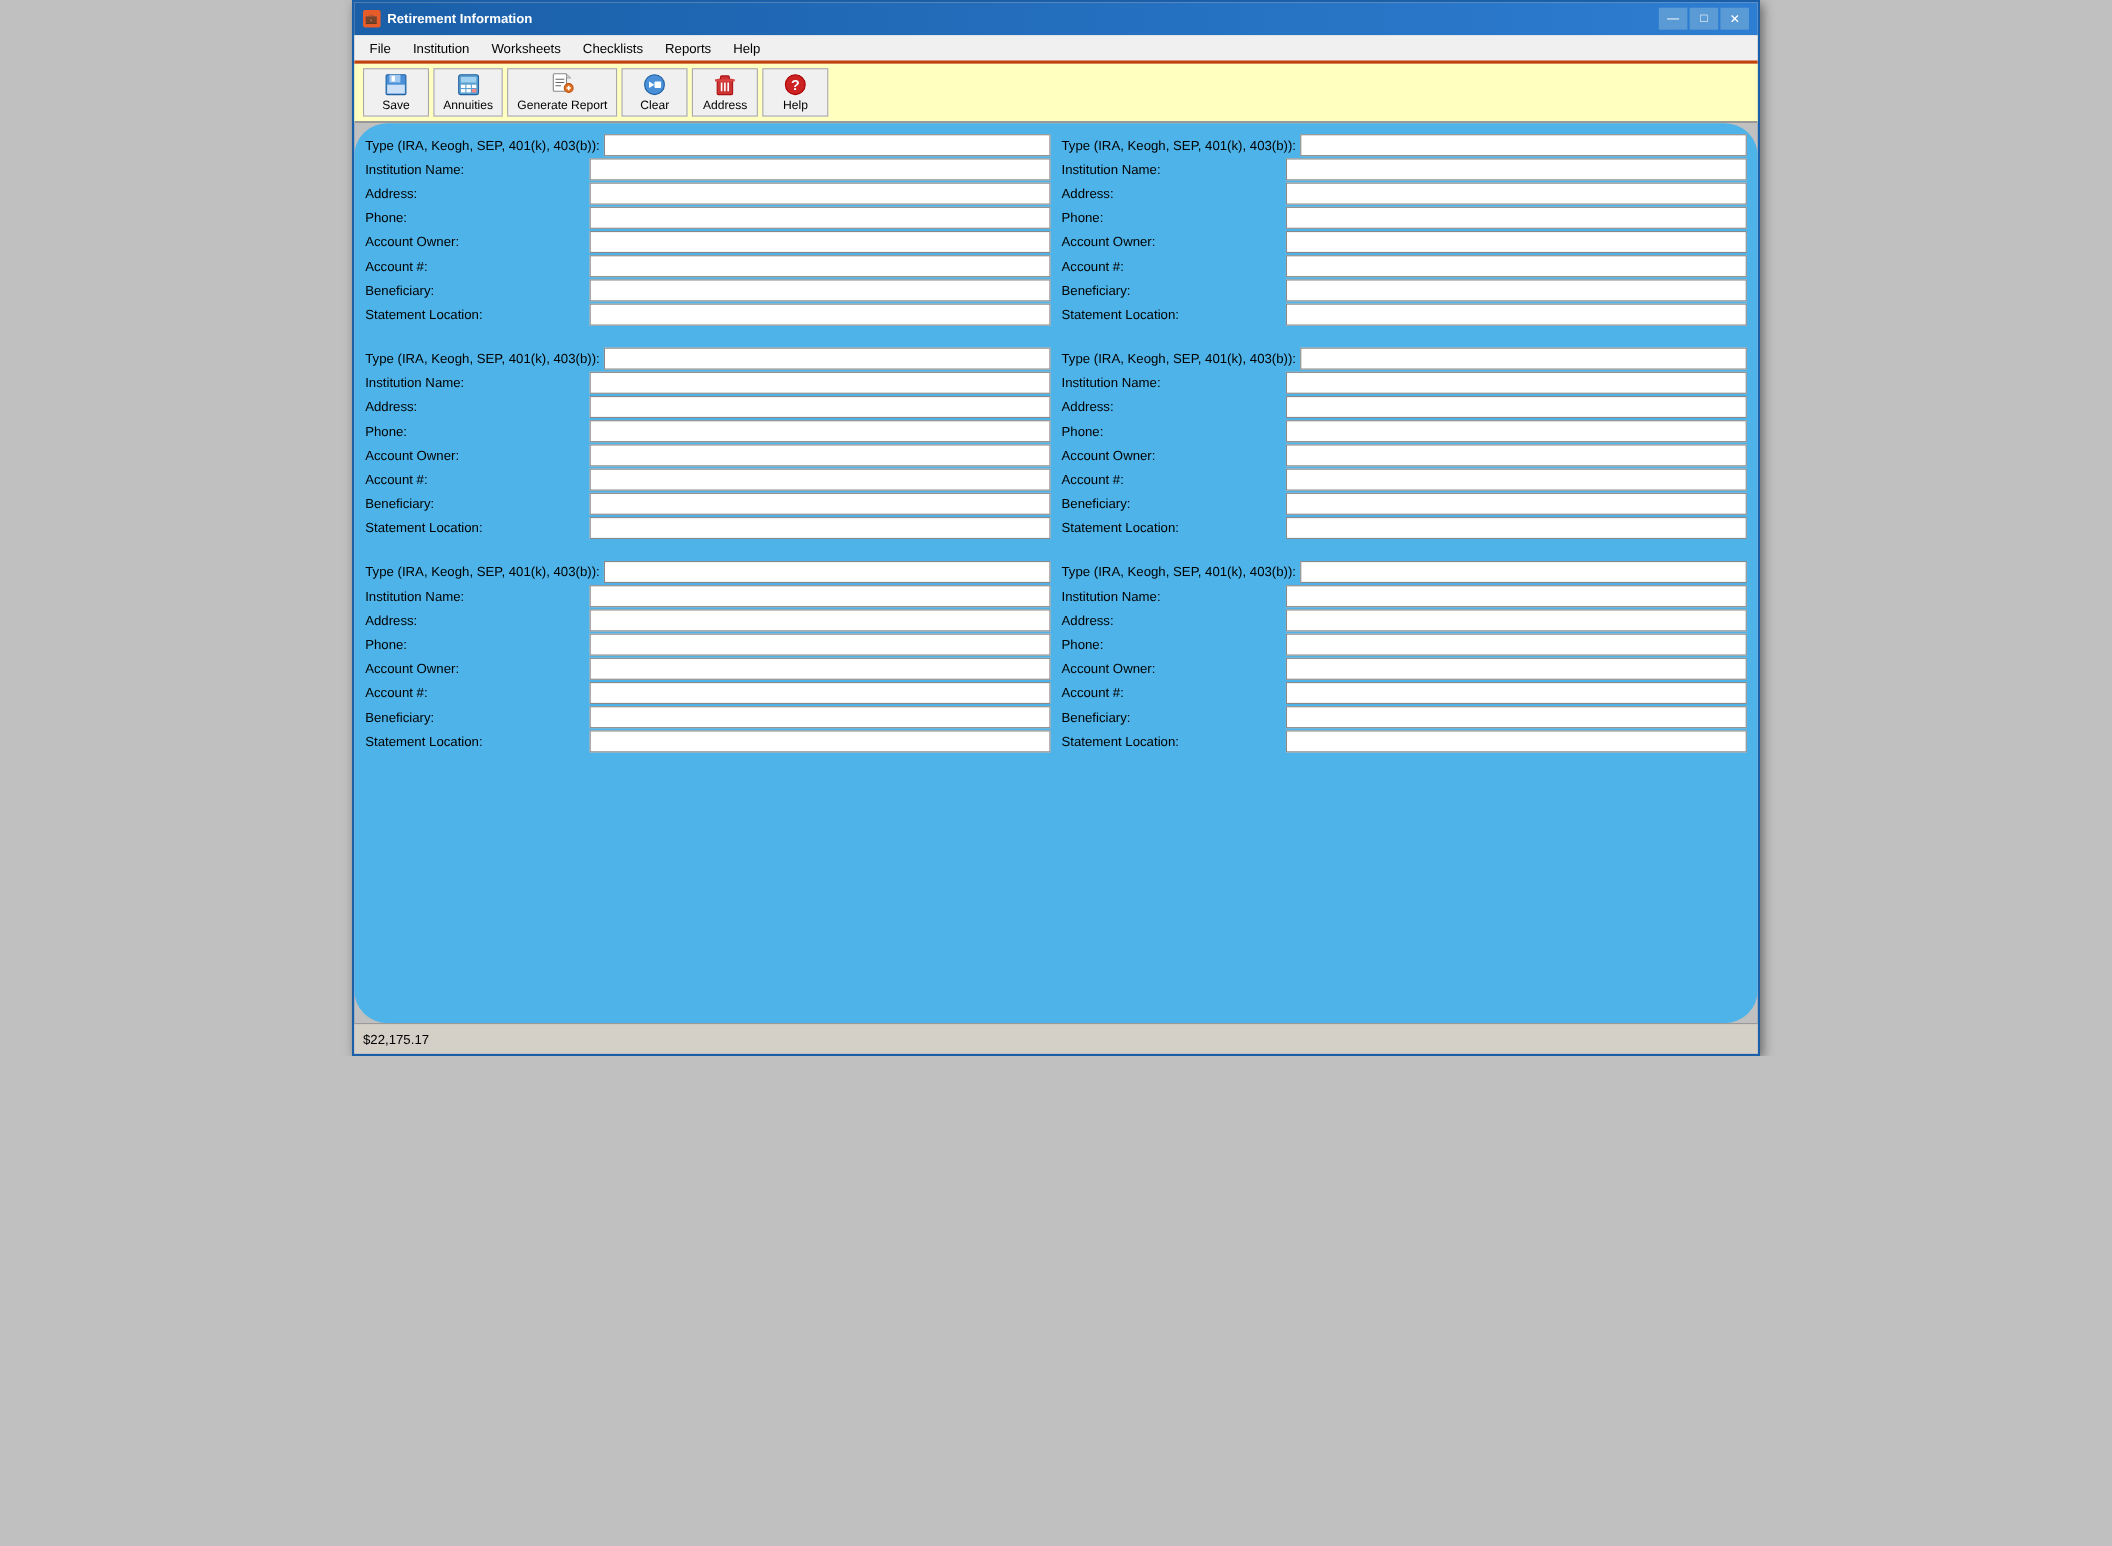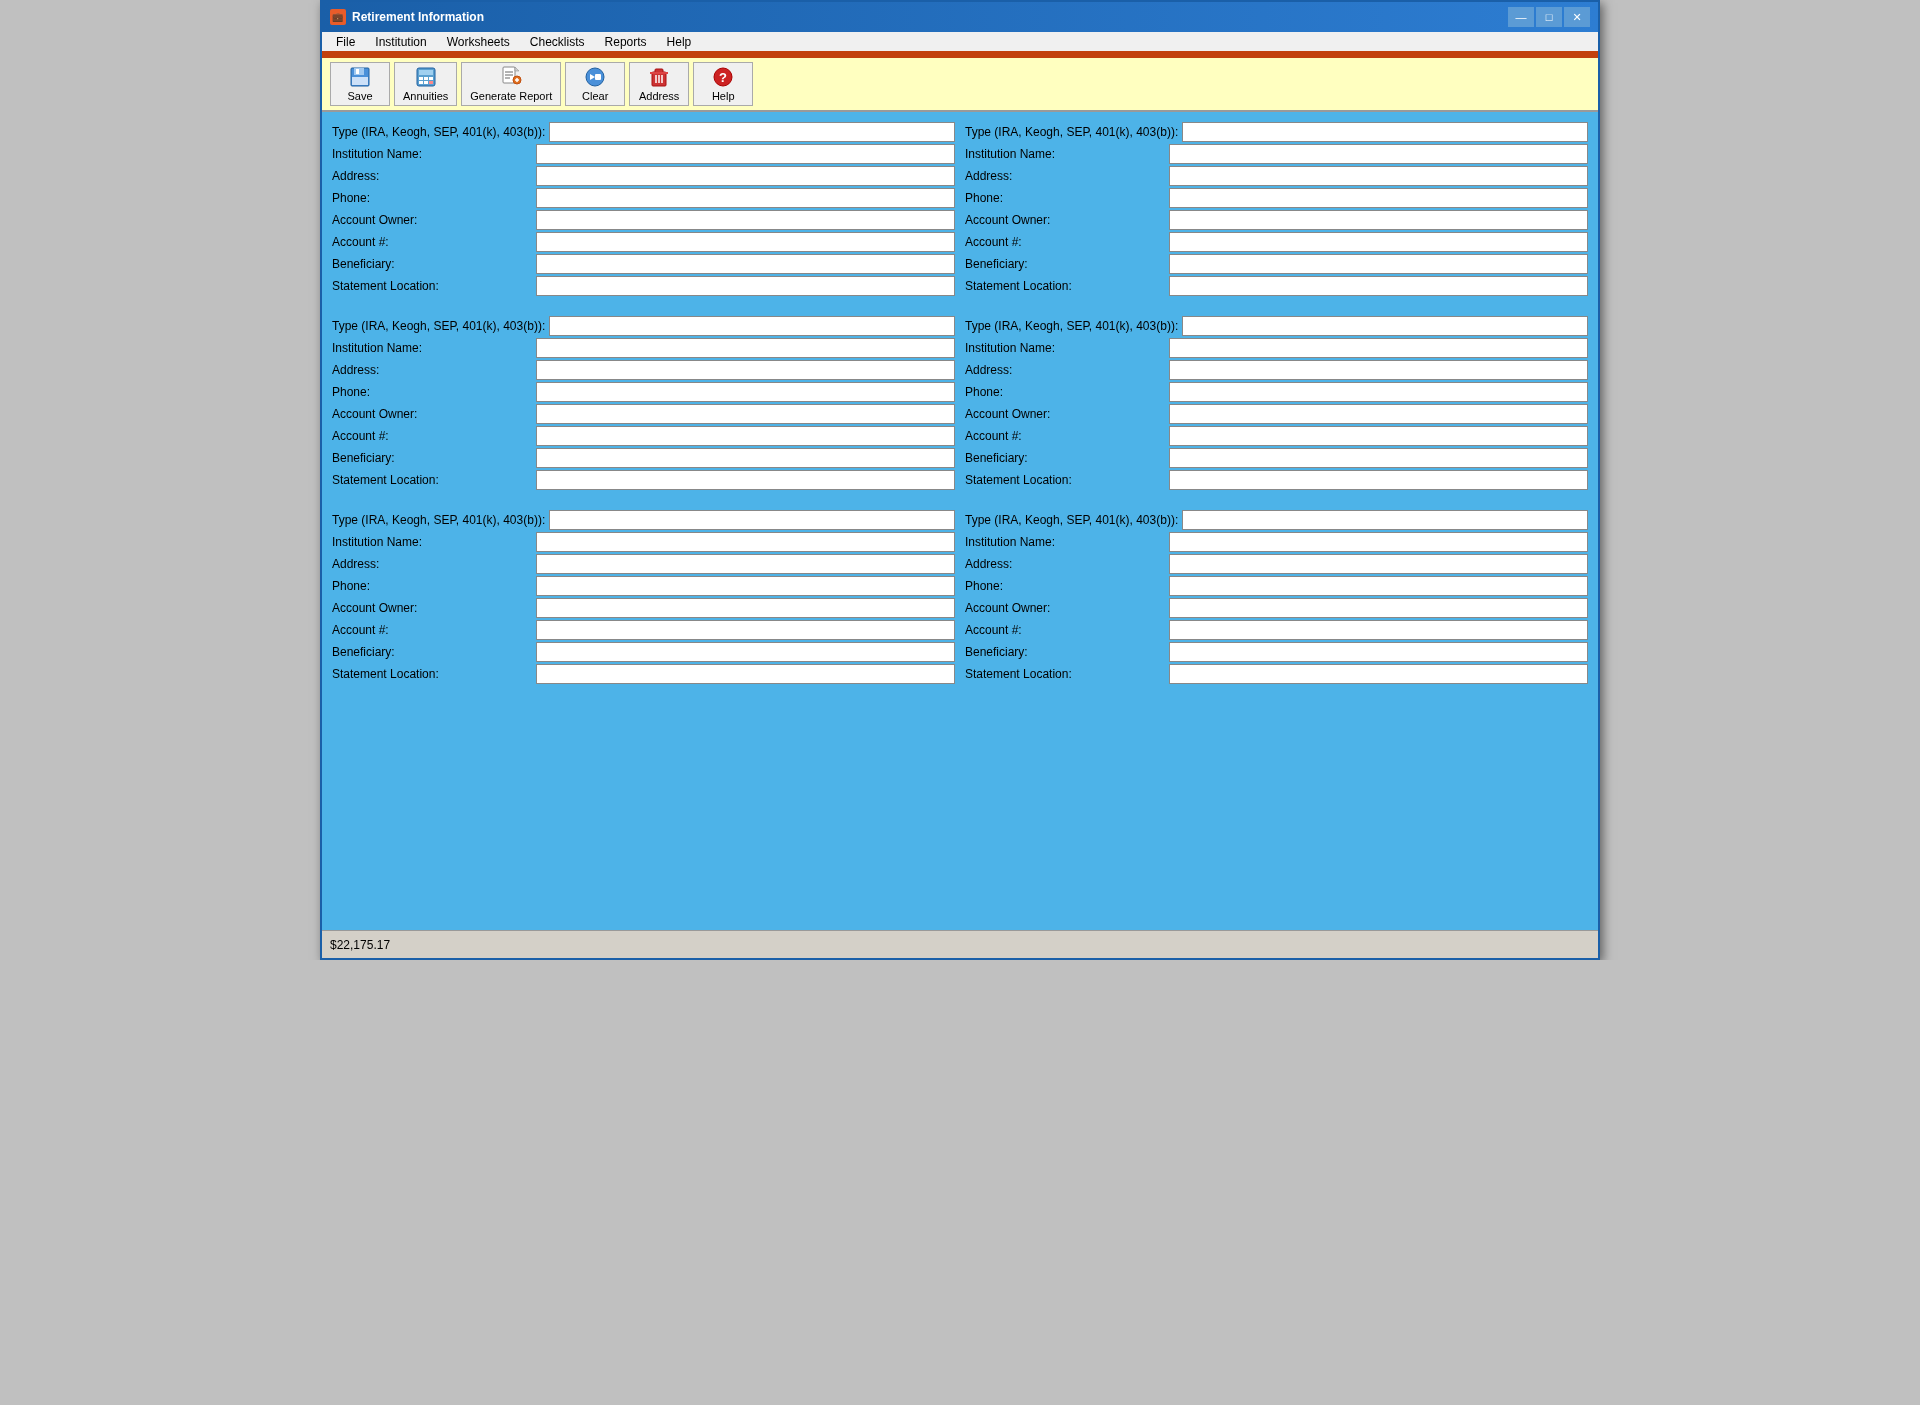--- a/index.html
+++ b/index.html
@@ -11,21 +11,21 @@
       background: linear-gradient(to right, #1a5fa8, #2d7dd2);
       height: 30px; padding: 0 8px; color: white;
     }
     .title-bar-left { display: flex; align-items: center; gap: 6px; font-size: 12px; font-weight: 600; }
     .title-bar-icon { width: 16px; height: 16px; background: #e85c2a; border-radius: 2px; display: flex; align-items: center; justify-content: center; font-size: 9px; color: white; }
     .title-bar-controls { display: flex; gap: 2px; }
     .title-btn { width: 26px; height: 20px; background: #5b9bd5; border: none; color: white; cursor: pointer; font-size: 11px; display: flex; align-items: center; justify-content: center; }
 
     
     .menu-bar {
-      background: #f0f0f0; border-bottom: 7px solid #c2410c;
+      background: #f0f0f0; border-bottom: 3px solid #c2410c;
       display: flex; align-items: center; height: 26px; padding: 0 4px;
     }
     .menu-item { padding: 3px 10px; cursor: pointer; font-size: 12px; }
 
     
     .toolbar {
       background: #ffffc0; border-bottom: 2px solid #999;
       display: flex; align-items: center; padding: 4px 8px; gap: 4px; height: 54px;
     }
     .toolbar-btn {
@@ -183,21 +183,21 @@
         <svg width="22" height="22" viewBox="0 0 22 22">
             <circle cx="11" cy="11" r="9" fill="#cc2222" stroke="#aa0000" stroke-width="1"></circle>
             <text x="11" y="16" text-anchor="middle" fill="white" font-size="13" font-weight="bold">?</text>
           </svg>
       </div>
       <span>Help</span>
     </button>
   </div>
 
 
-  <div class="main-content" style="overflow-y:auto; flex:1;">
+  <div class="main-content" style="overflow-y:auto; flex:1;border-radius:30px;">
 
     <div class="account-section">
       <div class="account-row">
 
         <div>
           <div class="field-group">
             <span class="field-label">Type (IRA, Keogh, SEP, 401(k), 403(b)):</span>
             <input class="field-input" type="text" style="">
           </div>
           <div class="field-group">

